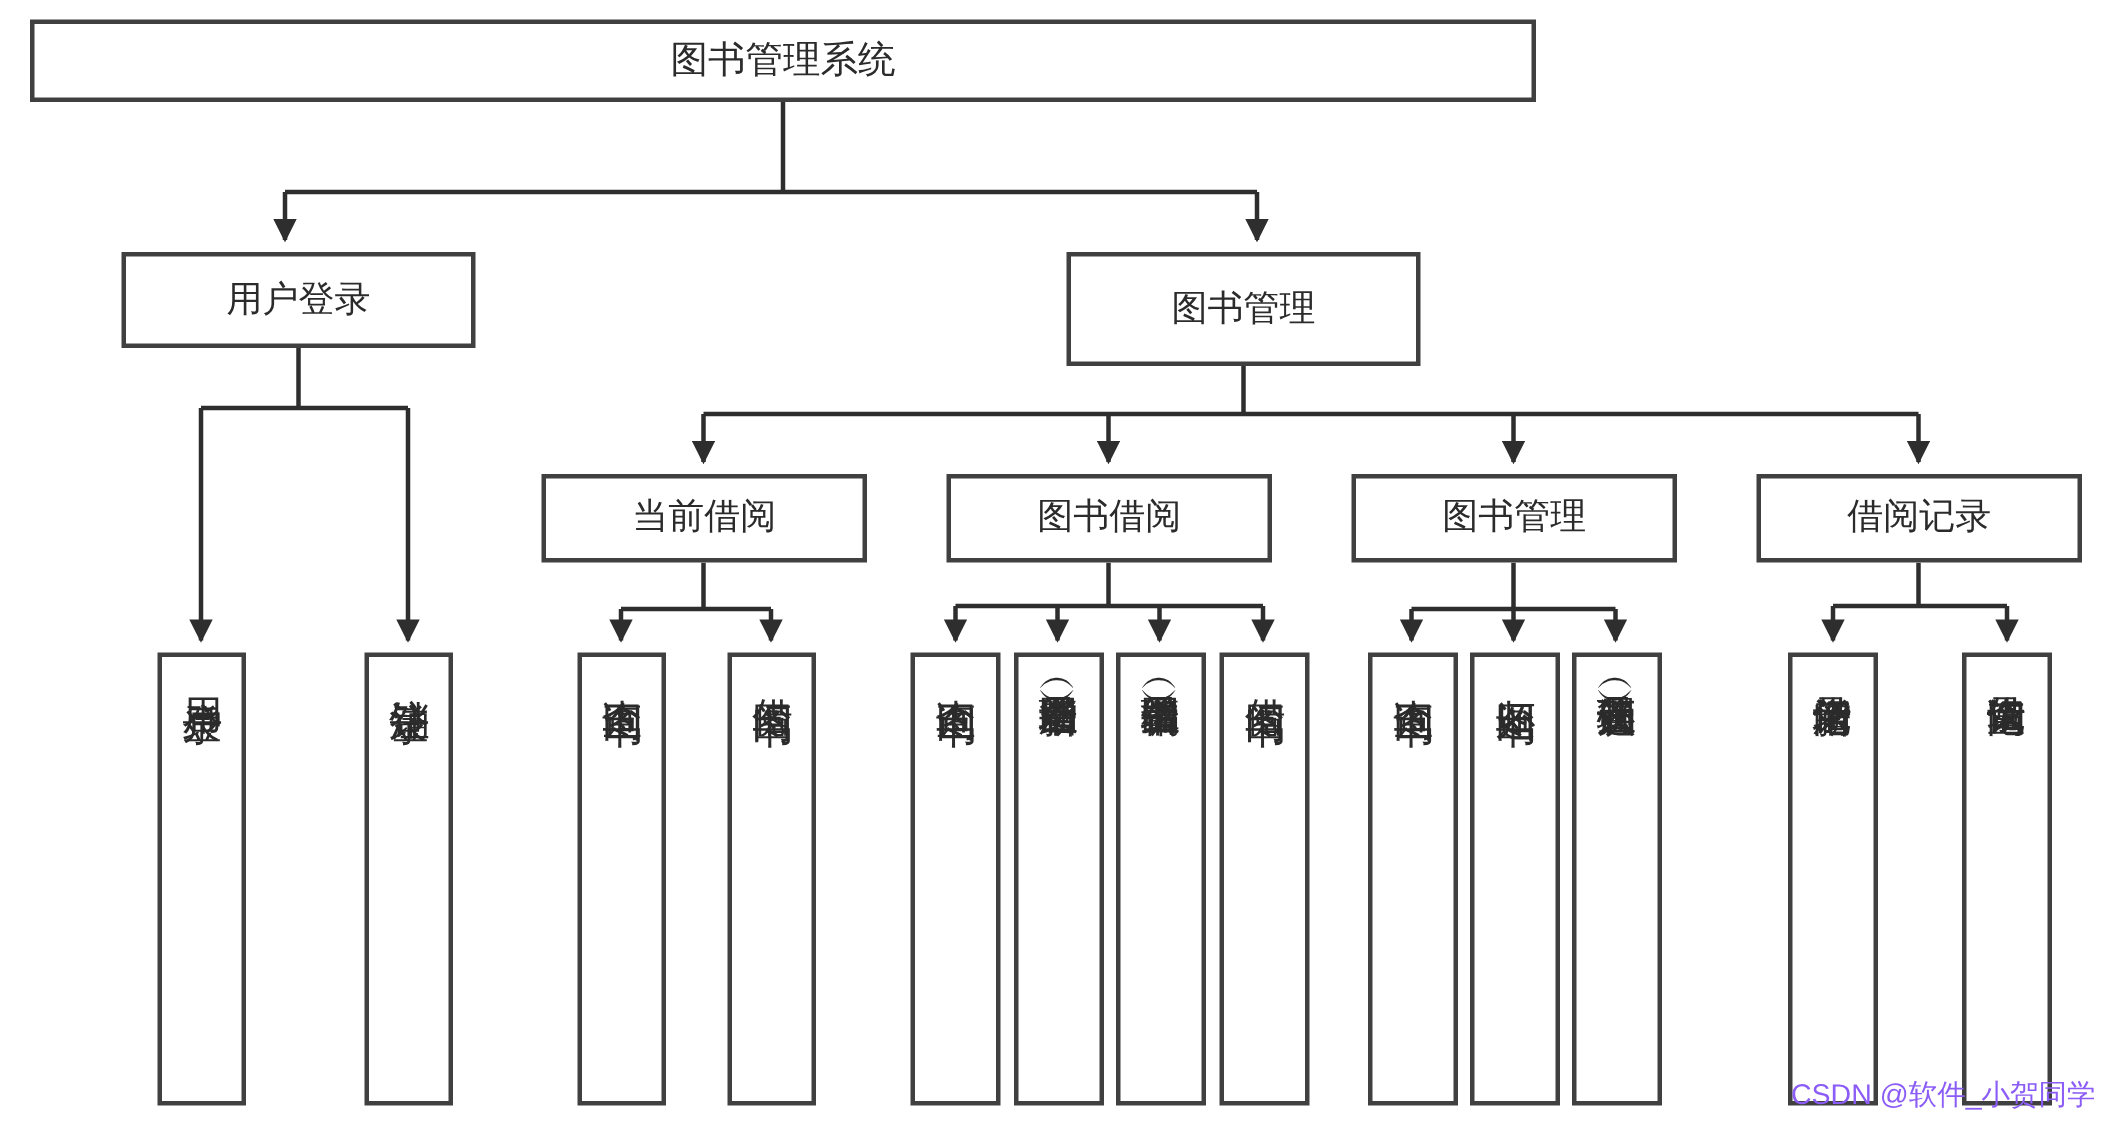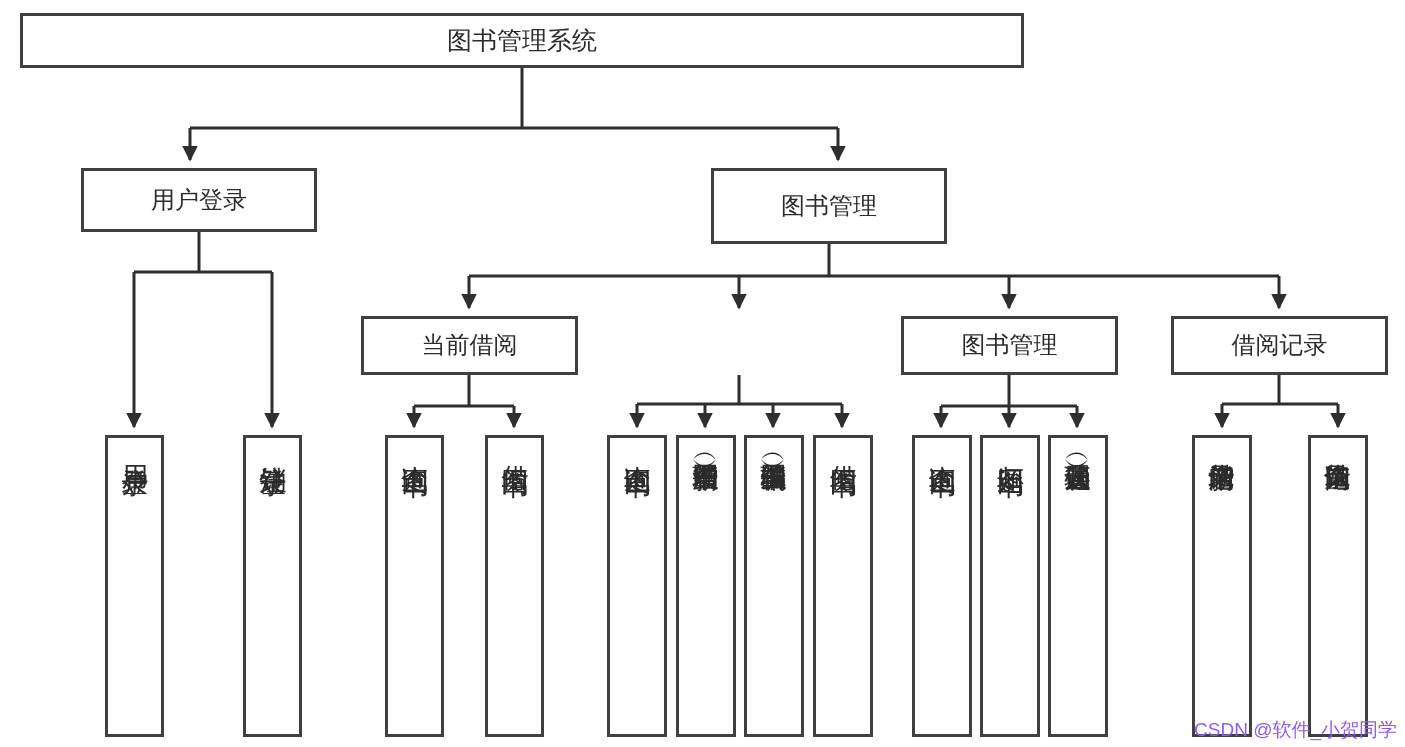--- a/index.html
+++ b/index.html
@@ -147,20 +147,23 @@
   <div class="node node-branch" style="left:81px; top:168px; width:236px; height:64px;">
     <span class="lbl">用户登录</span>
   </div>
   <div class="node node-branch" style="left:711px; top:168px; width:236px; height:76px;">
     <span class="lbl">图书管理</span>
   </div>
 
   <div class="node node-branch" style="left:361px; top:316px; width:217px; height:59px;">
     <span class="lbl">当前借阅</span>
   </div>
+  <div class="node node-branch" style="left:631px; top:316px; width:217px; height:59px;">
+    <span class="lbl">图书借阅</span>
+  </div>
   <div class="node node-branch" style="left:901px; top:316px; width:217px; height:59px;">
     <span class="lbl">图书管理</span>
   </div>
   <div class="node node-branch" style="left:1171px; top:316px; width:217px; height:59px;">
     <span class="lbl">借阅记录</span>
   </div>
 
   <div class="node node-leaf" style="left:105px; top:435px; width:59px; height:302px;">
     <span class="lbl">用户登录</span>
   </div>

